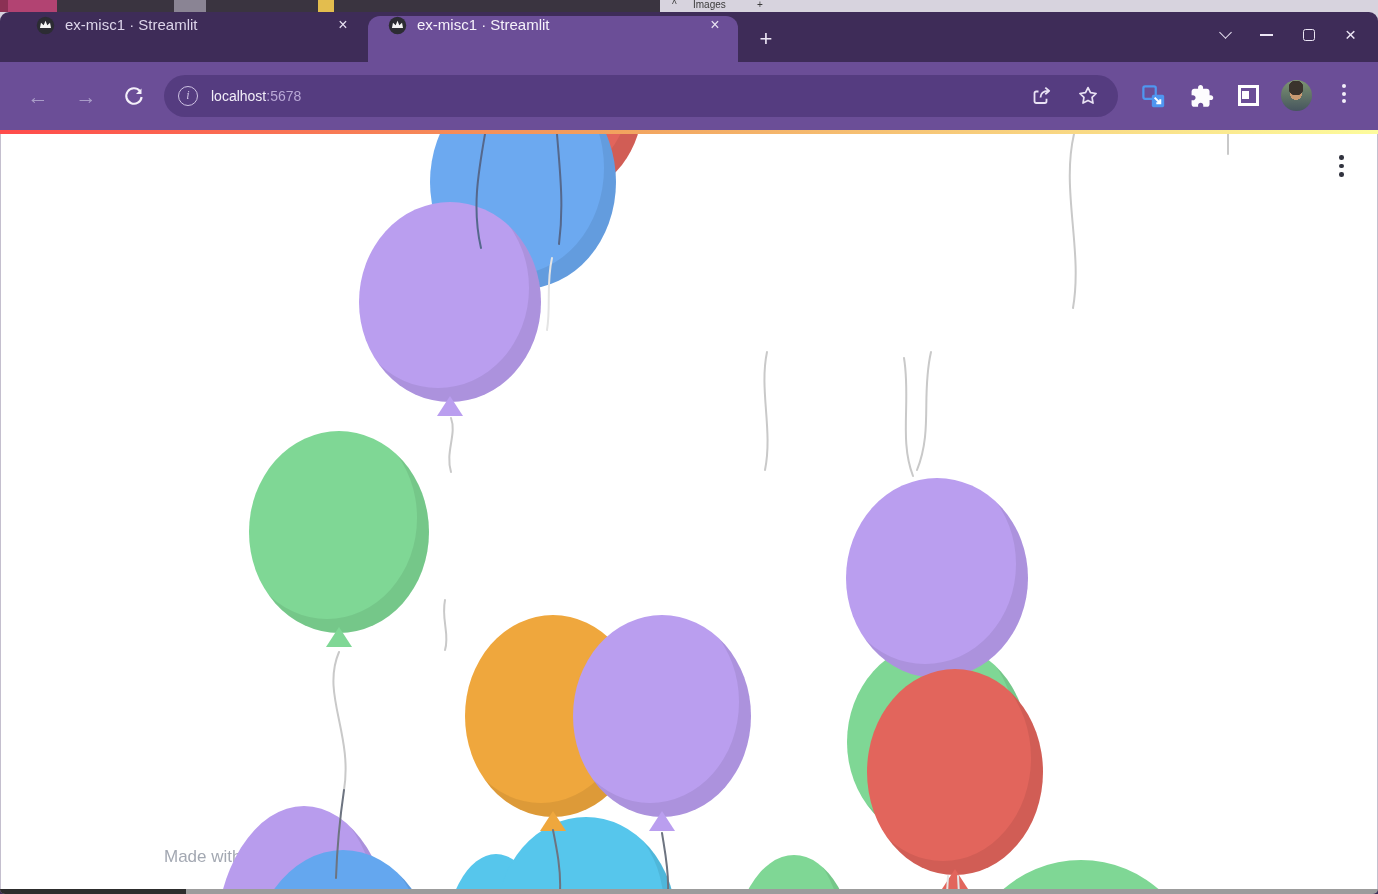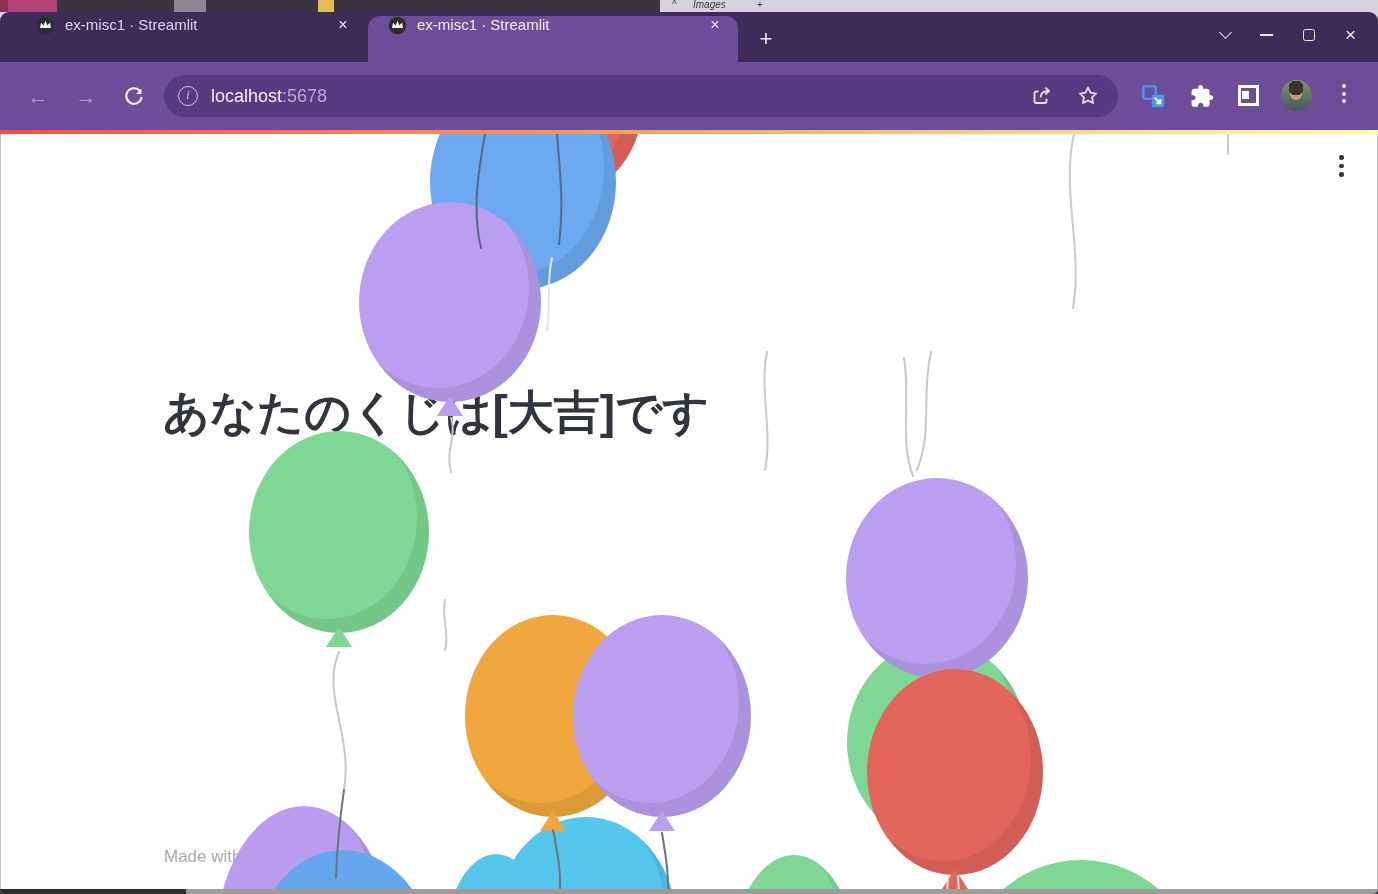--- a/index.html
+++ b/index.html
@@ -36,21 +36,21 @@
 
   
   .toolbar { position:relative; height:68px; background:var(--toolbar); }
   .navbtn { position:absolute; top:22px; width:26px; height:26px; font-size:21px; line-height:25px;
     text-align:center; color:#a99cc8; }
   .navbtn.reload { color:#f4f0fa; }
   .omnibox { position:absolute; left:164px; top:13px; width:954px; height:42px; border-radius:21px;
     background:var(--omnibox); display:flex; align-items:center; padding-left:14px; }
   .info-icon { width:20px; height:20px; border:1.6px solid #cfc3e4; border-radius:50%;
     color:#cfc3e4; font-size:12px; line-height:17px; text-align:center; font-family:"Liberation Serif",serif; font-style:italic; }
-  .url-text { margin-left:13px; font-size:18px; }
+  .url-text { margin-left:13px; font-size:14px; }
   .url-host { color:#f2eef8; }
   .url-port { color:#b9a8d6; }
   .box-icon { position:absolute; top:21px; }
   .avatar { position:absolute; left:1281px; top:18px; width:31px; height:31px; border-radius:50%;
     background:
       radial-gradient(circle 7.5px at 15px 8px, #3a332c 98%, transparent),
       radial-gradient(circle 6px at 15px 14px, #c89a72 98%, transparent),
       linear-gradient(180deg,#7d9471,#46555e); }
   .dots { display:flex; flex-direction:column; gap:3.5px; }
   .dots i { width:4px; height:4px; border-radius:50%; background:#f4f0fa; }
@@ -90,21 +90,21 @@
 
 <div class="screen">
 
   <div class="behind-strip">
     <div class="seg" style="left:0;width:8px;background:#8b3154;"></div>
     <div class="seg" style="left:8px;width:49px;background:#b24372;"></div>
     <div class="seg" style="left:57px;width:603px;background:#3a3440;"></div>
     <div class="seg" style="left:174px;width:32px;background:#8a8494;"></div>
     <div class="seg" style="left:318px;width:16px;background:#e3bd4e;"></div>
     <span class="bw-txt" style="left:672px;">^</span>
-    <span class="bw-txt" style="left:693px;font-style:italic;">Images</span>
+    <span class="bw-txt" style="left:693px;">Images</span>
     <span class="bw-txt" style="left:757px;">+</span>
   </div>
 
   <div class="chrome-window">
 
     <div class="titlebar">
 
       <div class="tab inactive">
         <svg class="favicon" viewBox="0 0 24 24">
           <circle cx="12" cy="12" r="11" fill="#2c2c33"></circle>
@@ -187,21 +187,20 @@
 
     <div class="page">
 
       <div class="st-menu">
           <i></i>
           <i></i>
           <i></i>
         </div>
 
 
-      <h1 class="st-heading">あなたのくじは[大吉]です</h1>
 
       <a class="st-footer">Made with Streamlit</a>
 
       <div class="balloon-layer">
         <div class="balloon" style="left: 498px; top: -126px; width: 144px; height: 184px; background: rgb(226, 101, 92);"></div>
           <div class="balloon" style="left: 429px; top: -59px; width: 186px; height: 214px; background: rgb(108, 169, 240);"></div>
           <div class="balloon" style="left: 358px; top: 68px; width: 182px; height: 200px; background: rgb(186, 158, 239);"></div>
           <div class="knot" style="left: 436px; top: 262px; border-bottom-color: rgb(186, 158, 239);"></div>
           <div class="balloon" style="left: 248px; top: 297px; width: 180px; height: 202px; background: rgb(127, 215, 149);"></div>
           <div class="knot" style="left: 325px; top: 493px; border-bottom-color: rgb(127, 215, 149);"></div>

